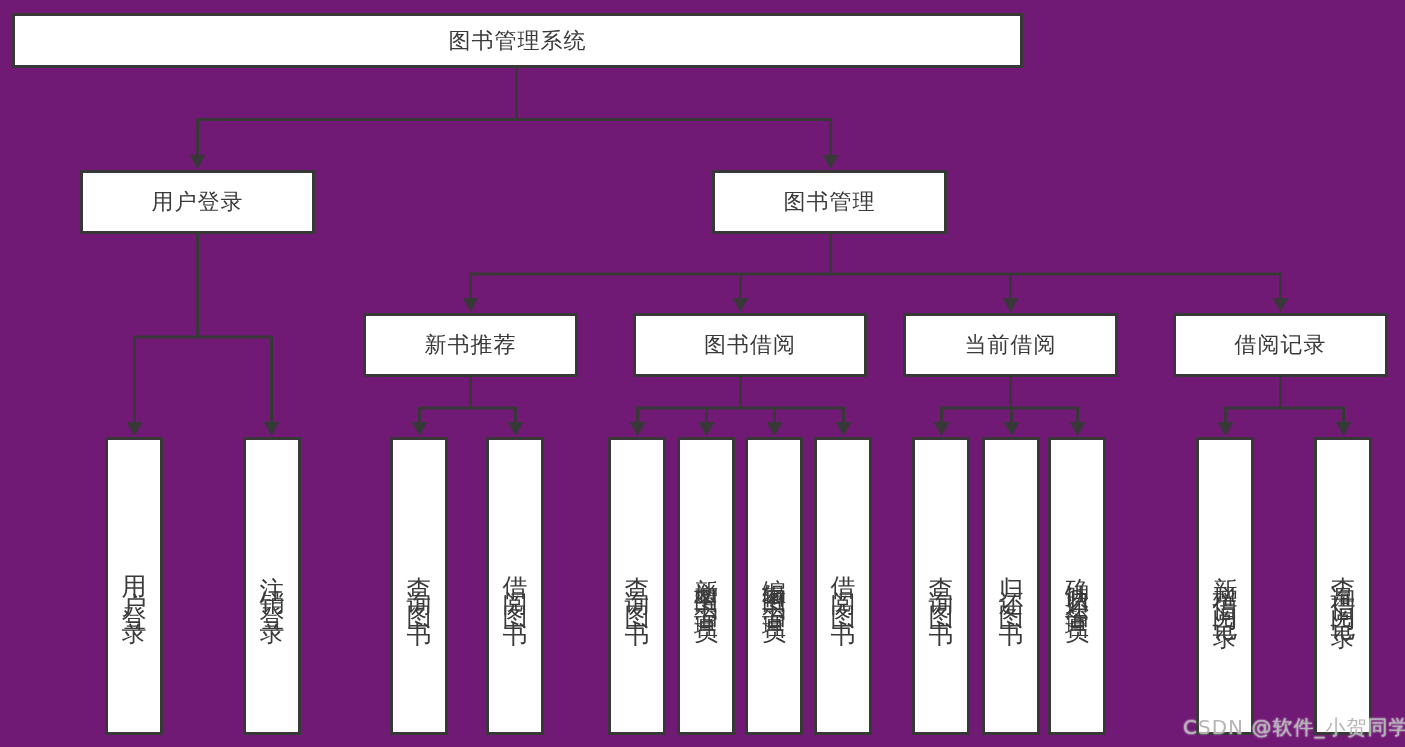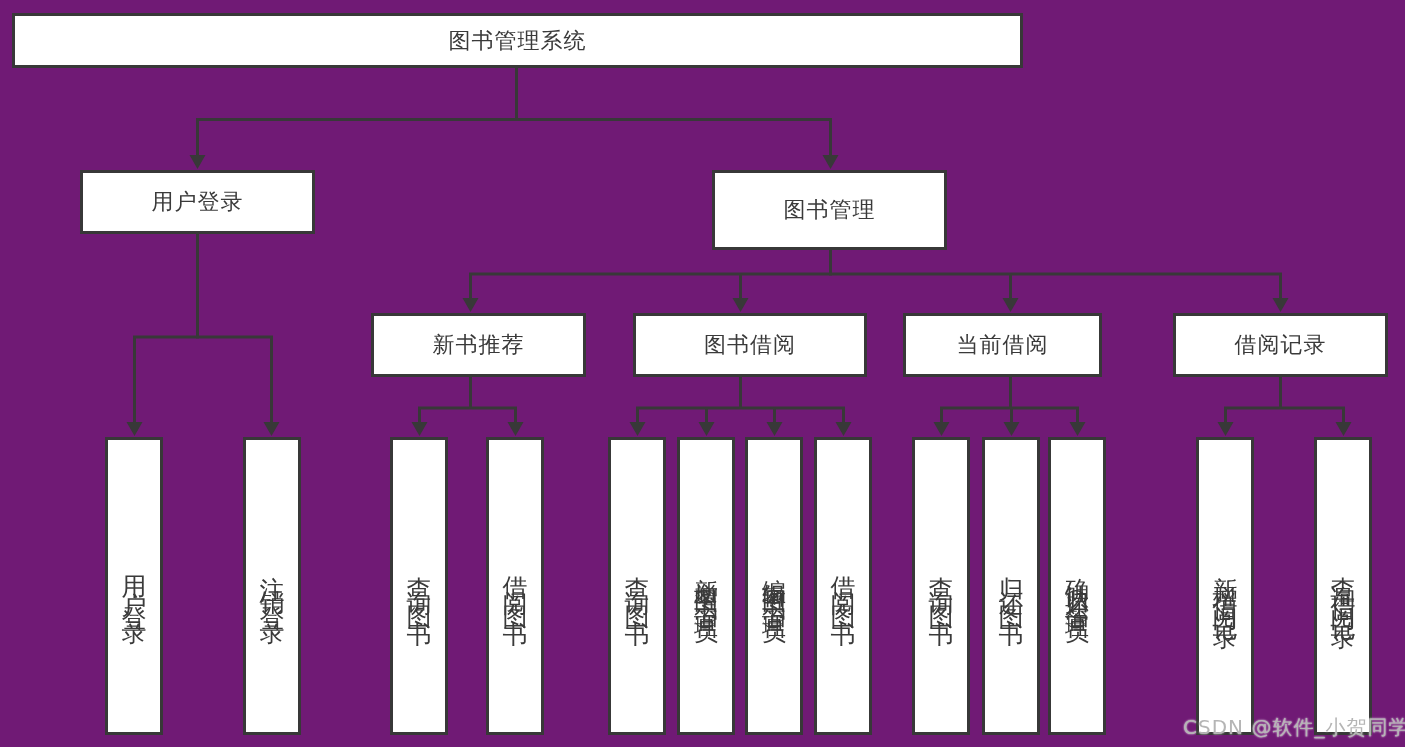--- a/index.html
+++ b/index.html
@@ -114,31 +114,31 @@
     <polygon points="1335.5,422 1351.5,422 1343.5,436"></polygon>
   </svg>
 
   <div class="node h" style="left:12px; top:13px; width:1011px; height:55px">
     <span>图书管理系统</span>
   </div>
 
   <div class="node h" style="left:80px; top:170px; width:235px; height:64px">
     <span>用户登录</span>
   </div>
-  <div class="node h" style="left:712px; top:170px; width:235px; height:80px">
+  <div class="node h" style="left:712px; top:170px; width:235px; height:64px">
     <span>图书管理</span>
   </div>
 
-  <div class="node h" style="left:371px; top:313px; width:215px; height:64px">
+  <div class="node h" style="left:363px; top:313px; width:215px; height:64px">
     <span>新书推荐</span>
   </div>
   <div class="node h" style="left:633px; top:313px; width:234px; height:64px">
     <span>图书借阅</span>
   </div>
-  <div class="node h" style="left:903px; top:313px; width:199px; height:64px">
+  <div class="node h" style="left:903px; top:313px; width:215px; height:64px">
     <span>当前借阅</span>
   </div>
   <div class="node h" style="left:1173px; top:313px; width:215px; height:64px">
     <span>借阅记录</span>
   </div>
 
   <div class="node v v4" style="left:105px; top:437px; width:58px; height:298px">
     <span>用户登录</span>
   </div>
   <div class="node v v4" style="left:243px; top:437px; width:58px; height:298px">

